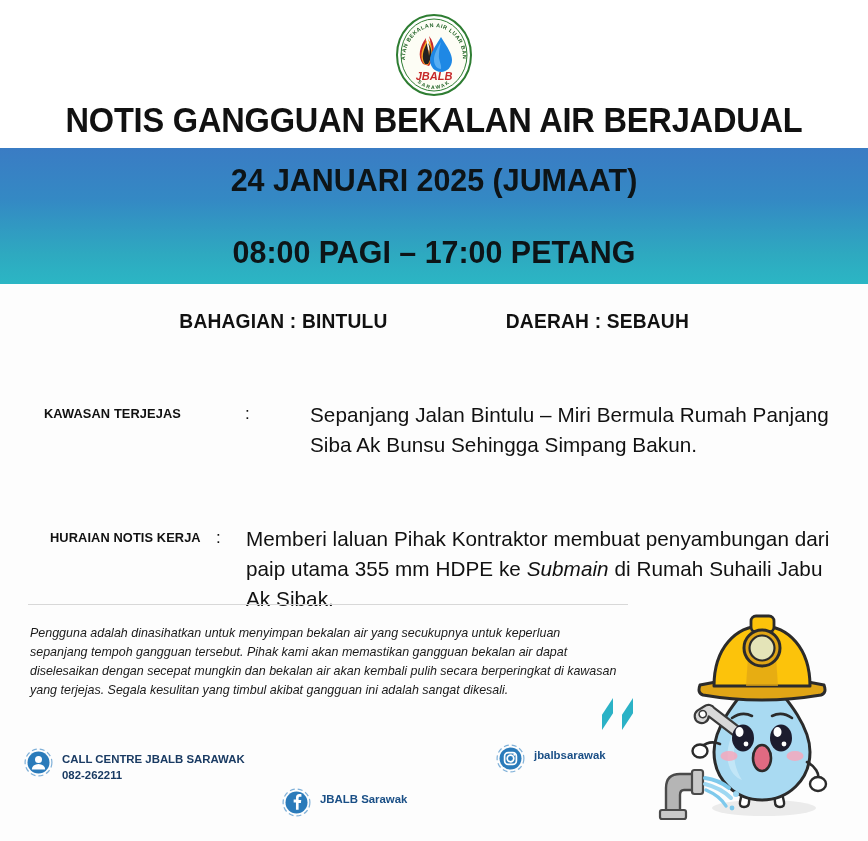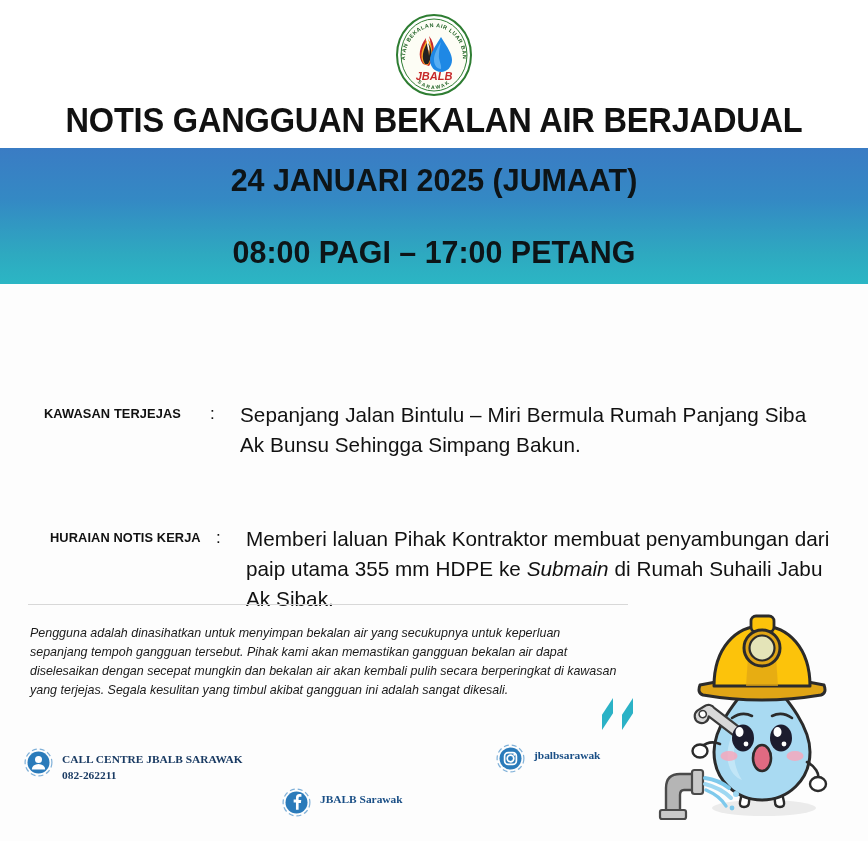--- a/index.html
+++ b/index.html
@@ -95,21 +95,21 @@
   .division-item { white-space: nowrap; transform: scaleX(0.96); }
 
   
   .detail-row {
     position: absolute;
     left: 44px;
     width: 800px;
     display: flex;
     align-items: flex-start;
   }
-  #row-kawasan { top: 400px; }
+  #row-kawasan { top: 400px; gap: 35px; }
   #row-huraian { top: 524px; margin-left: 6px; }
 
   .detail-label {
     width: 166px;
     flex: 0 0 166px;
     font-family: "Liberation Sans Narrow", "Liberation Sans", sans-serif;
     font-size: 13.5px;
     font-weight: bold;
     letter-spacing: 0.1px;
     color: #111111;
@@ -209,21 +209,21 @@
     align-items: flex-start;
     gap: 9px;
   }
   #contact-callcentre { left: 24px; top: 4px; }
   #contact-website    { left: 282px; top: 4px; }
   #contact-instagram  { left: 496px; top: 0; }
   #contact-facebook   { left: 282px; top: 44px; }
 
   .c-icon { width: 29px; height: 29px; flex: 0 0 29px; }
   .c-text {
-    font-family: Liberation Serif, serif;
+    font-family: Liberation Sans, sans-serif;
     font-size: 11.4px;
     font-weight: bold;
     color: #1a3b63;
     line-height: 1.42;
     padding-top: 3px;
     white-space: nowrap;
   }
   .c-text .sub { display: block; }
   .c-link { color: #1a4f86; }
 
@@ -271,20 +271,24 @@
     </div>
 
     <div class="main-title">NOTIS GANGGUAN BEKALAN AIR BERJADUAL</div>
   </div>
 
   <div class="date-banner">
     <div class="date-line">24 JANUARI 2025 (JUMAAT)</div>
     <div class="date-line">08:00 PAGI – 17:00 PETANG</div>
   </div>
 
+  <div class="division-row">
+    <div class="division-item">BAHAGIAN : BINTULU</div>
+    <div class="division-item">DAERAH : SEBAUH</div>
+  </div>
 
   <div class="detail-row" id="row-kawasan">
     <div class="detail-label">KAWASAN TERJEJAS</div>
     <div class="detail-colon">:</div>
     <div class="detail-value">Sepanjang Jalan Bintulu – Miri Bermula Rumah Panjang Siba Ak Bunsu Sehingga Simpang Bakun.</div>
   </div>
 
   <div class="detail-row" id="row-huraian">
     <div class="detail-label">HURAIAN NOTIS KERJA</div>
     <div class="detail-colon">:</div>

